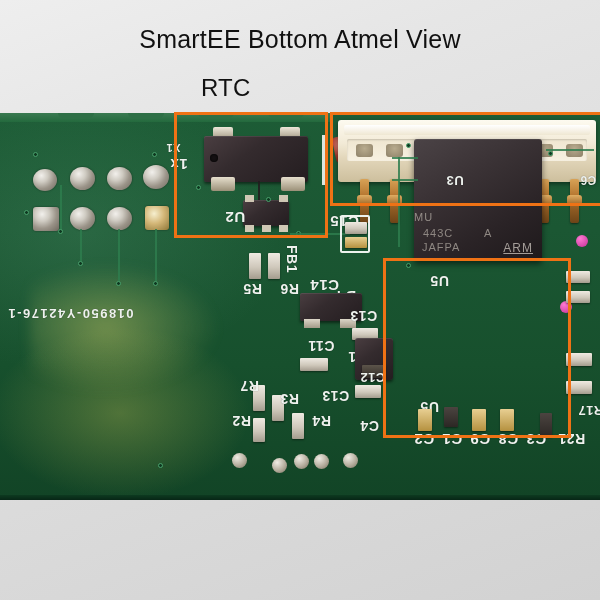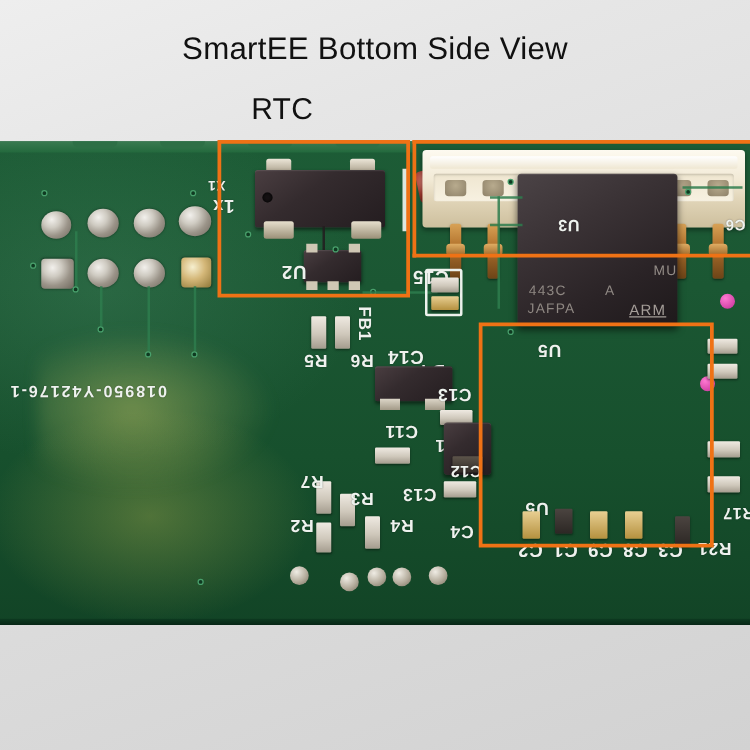--- a/index.html
+++ b/index.html
@@ -140,21 +140,21 @@
     position:absolute;left:414px;top:26px;width:128px;height:122px;border-radius:3px;
     background:linear-gradient(150deg,#4b4346 0%,#3a3235 35%,#2a2326 70%,#1e191b 100%);
     box-shadow:0 3px 6px rgba(0,0,0,.55),inset 0 1px 0 rgba(255,255,255,.08);
   }
   #atmel .brand{
     position:absolute;left:0;right:0;top:26px;text-align:center;
     color:#c9c4c0;font-size:27px;font-weight:400;letter-spacing:.5px;
     text-shadow:0 1px 1px rgba(0,0,0,.7);
   }
   #atmel .l1{position:absolute;left:0;right:0;top:57px;text-align:center;color:#9d9691;font-size:13px;letter-spacing:1px;}
-  #atmel .l2{position:absolute;left:0;right:0;top:72px;text-align:right;color:#938c87;font-size:11px;letter-spacing:1px;}
+  #atmel .l2{position:absolute;left:0;right:0;top:72px;text-align:left;color:#938c87;font-size:11px;letter-spacing:1px;}
   #atmel .l3{position:absolute;left:9px;top:88px;color:#8e8782;font-size:11px;letter-spacing:1px;}
   #atmel .l3b{position:absolute;left:70px;top:88px;color:#8e8782;font-size:11px;}
   #atmel .l4{position:absolute;left:8px;top:102px;color:#8e8782;font-size:11px;letter-spacing:1px;}
   #atmel .arm{position:absolute;right:9px;top:102px;color:#a49d98;font-size:12px;letter-spacing:1px;text-decoration:underline;}
 
   
   .via{position:absolute;width:5px;height:5px;border-radius:50%;background:#0f3a21;border:1.5px solid #49a06c;box-sizing:border-box;}
   .magenta{position:absolute;width:12px;height:12px;border-radius:50%;
     background:radial-gradient(circle at 35% 30%,#ff79d2,#c22f96);}
 
@@ -340,16 +340,16 @@
     <div class="res" style="left:566px;top:158px;width:24px;height:12px;"></div>
     <div class="res" style="left:566px;top:178px;width:24px;height:12px;"></div>
 
     <div class="botedge"></div>
   </div>
 
   <div class="obox" id="box-rtc"></div>
   <div class="obox" id="box-conn"></div>
   <div class="obox" id="box-sam"></div>
 
-  <div class="anno" id="title">SmartEE Bottom Side View</div>
+  <div class="anno" id="title">SmartEE Bottom Atmel View</div>
   <div class="anno" id="lbl-rtc">RTC</div>
 
 </div>
 
 </body></html>

